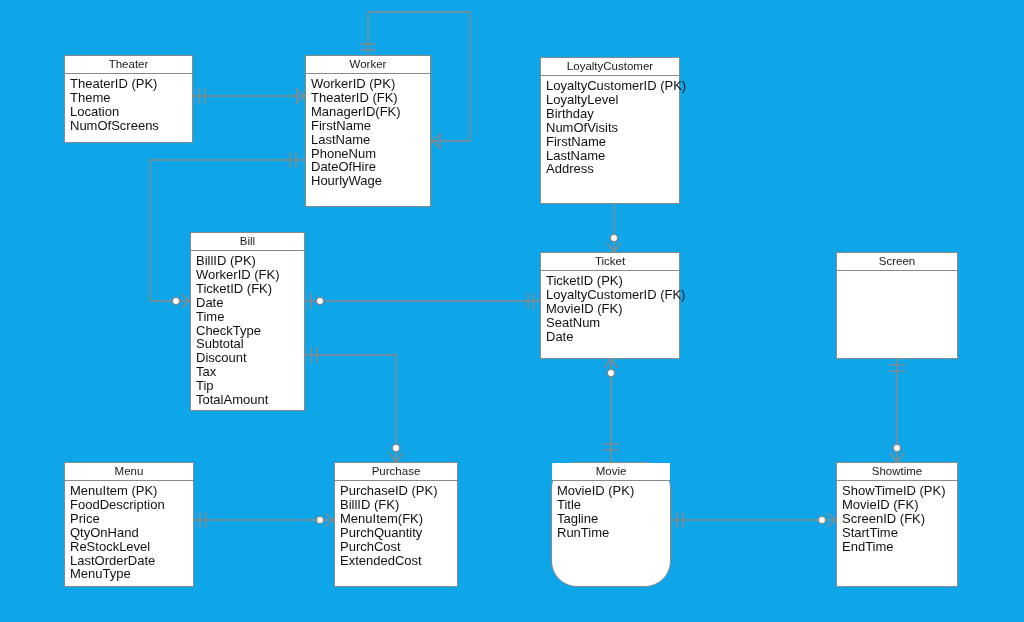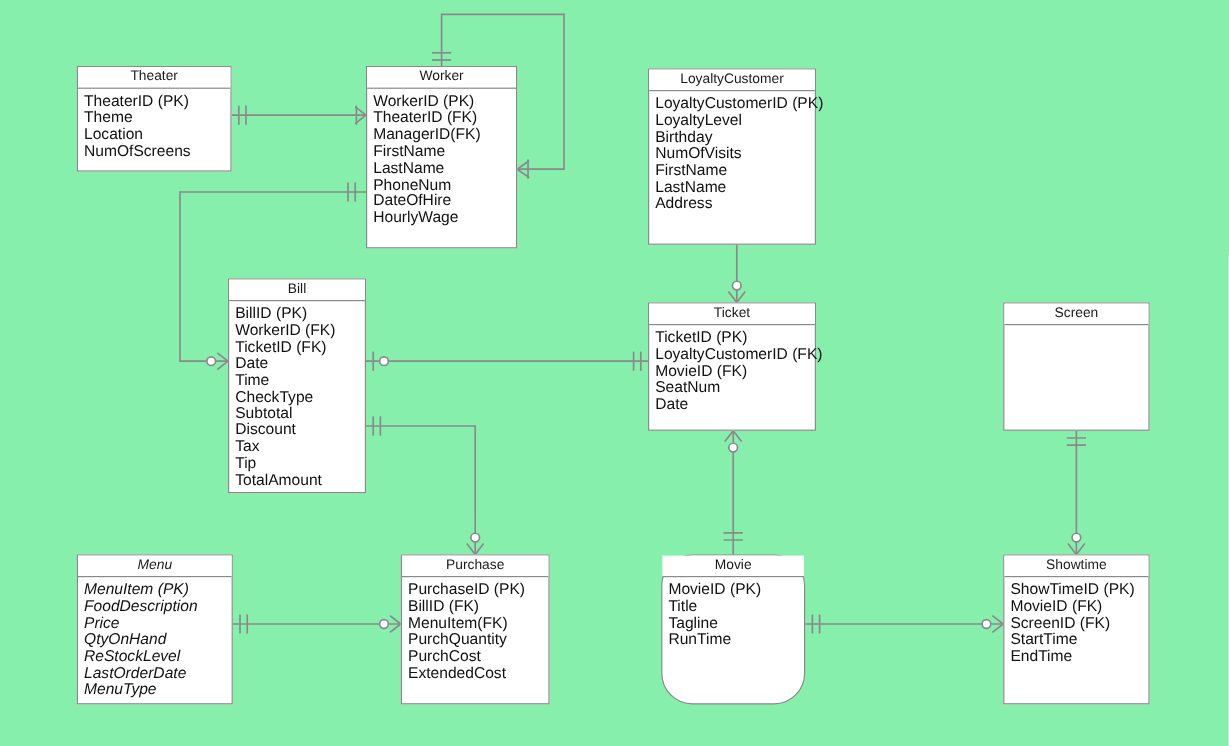--- a/index.html
+++ b/index.html
@@ -1,17 +1,17 @@
 <!DOCTYPE html>
 <html><head>
 <meta charset="utf-8">
 <style>
   html,body{margin:0;padding:0;background:#ffffff;}
   body{font-family:"Liberation Sans", sans-serif;}
-  #canvas{position:relative;width:1024px;height:622px;background:#86efac;overflow:hidden;}
+  #canvas{position:relative;width:1024px;height:622px;background:#0ea5e9;overflow:hidden;}
   #wires{position:absolute;left:0;top:0;width:1024px;height:622px;}
   .entity{position:absolute;border:1px solid #8a8a8a;background:#fff;box-sizing:border-box;}
   .entity .ehead{height:17px;line-height:17px;text-align:center;font-size:11.5px;color:#1a1a1a;
                  border-bottom:1px solid #8a8a8a;background:#fff;}
   .entity .ebody{padding:3px 0 2px 5px;}
   .attr{font-size:13px;line-height:13.9px;color:#111;white-space:nowrap;}
 </style>
 </head>
 <body>
 
@@ -160,21 +160,21 @@
           <div class="attr">TicketID (PK)</div>
           <div class="attr">LoyaltyCustomerID (FK)</div>
           <div class="attr">MovieID (FK)</div>
           <div class="attr">SeatNum</div>
           <div class="attr">Date</div>
         </div>
       </div>
       <div class="entity" style="left: 836px; top: 252px; width: 122px; height: 107px;">
         <div class="ehead">Screen</div>
       </div>
-      <div class="entity" style="left: 64px; top: 462px; width: 130px; height: 125px; font-style: italic;">
+      <div class="entity" style="left: 64px; top: 462px; width: 130px; height: 125px;">
         <div class="ehead">Menu</div>
         <div class="ebody">
           <div class="attr">MenuItem (PK)</div>
           <div class="attr">FoodDescription</div>
           <div class="attr">Price</div>
           <div class="attr">QtyOnHand</div>
           <div class="attr">ReStockLevel</div>
           <div class="attr">LastOrderDate</div>
           <div class="attr">MenuType</div>
         </div>

